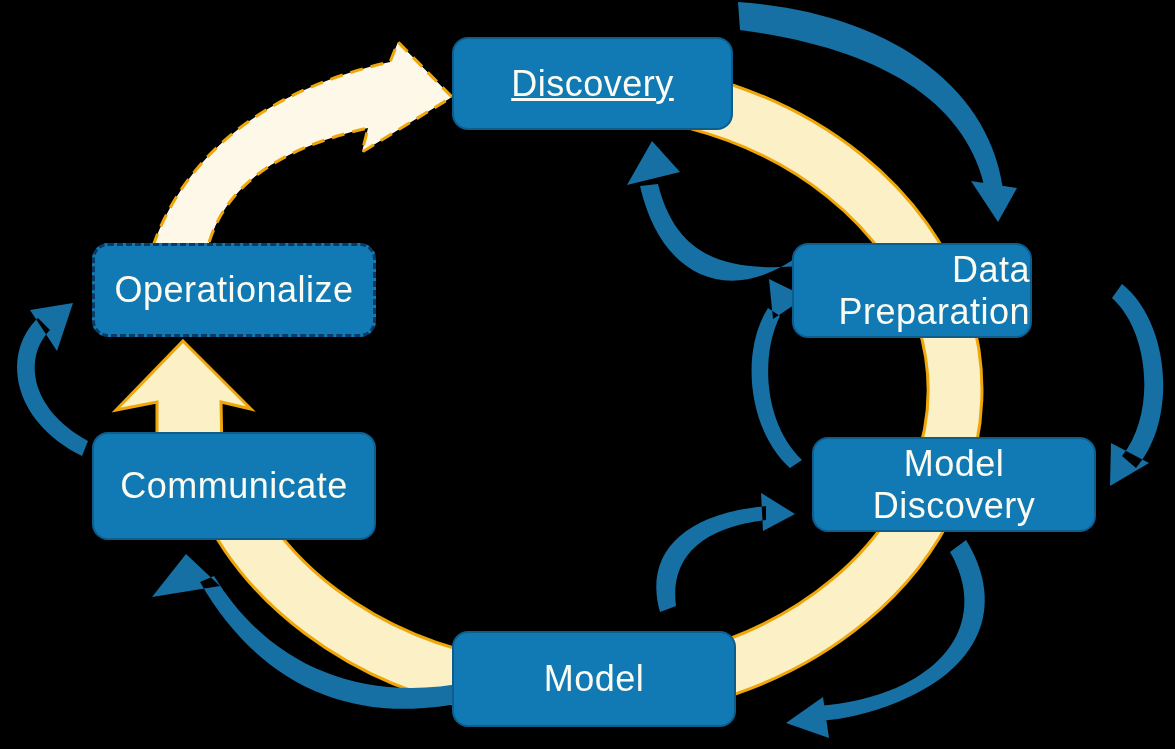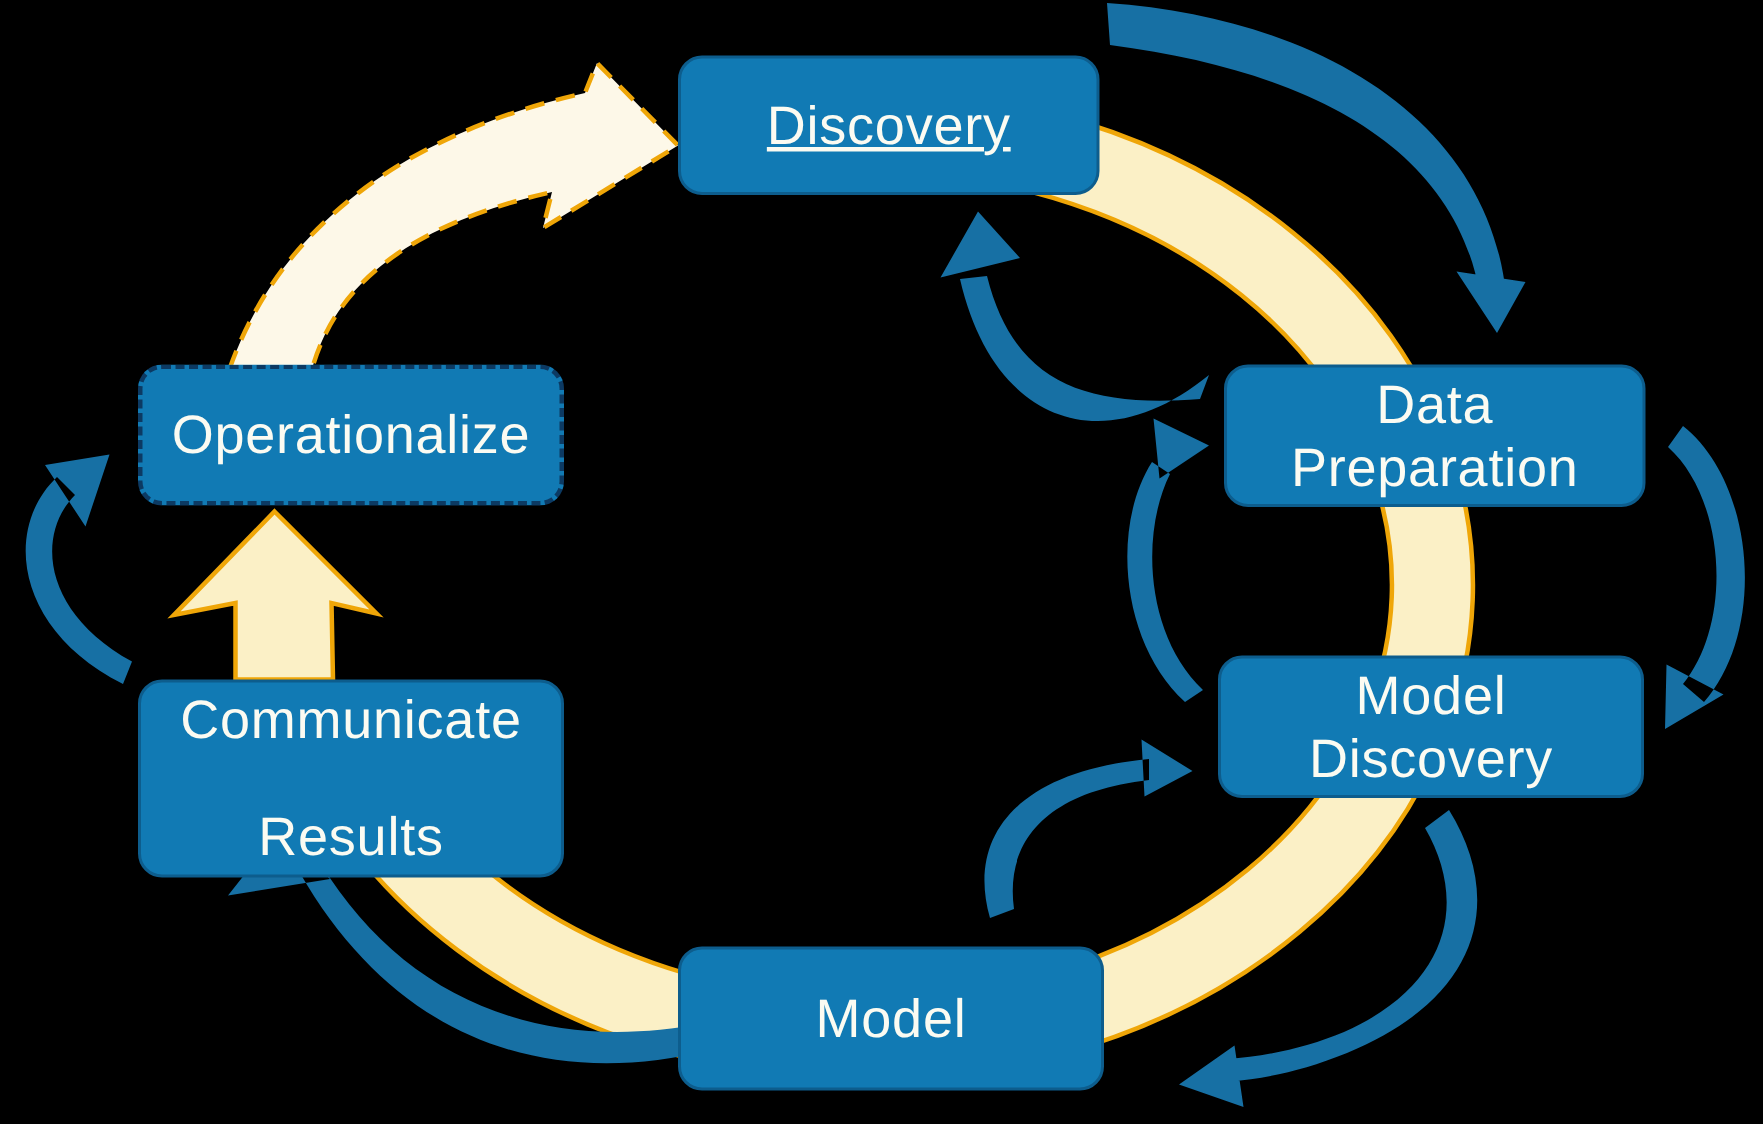--- a/index.html
+++ b/index.html
@@ -5,24 +5,24 @@
   html,body{margin:0;padding:0;background:#000;}
   .stage{position:relative;width:1175px;height:749px;background:#000;overflow:hidden;
          font-family:"Liberation Sans","DejaVu Sans",sans-serif;}
   .stage svg{position:absolute;left:0;top:0;}
   .node{position:absolute;box-sizing:border-box;background:#117AB4;border:2px solid #0D5D8D;
         border-radius:16px;color:#FBFBF2;display:flex;flex-direction:column;align-items:center;
         justify-content:center;text-align:center;font-size:36px;line-height:42px;font-weight:400;
         letter-spacing:.5px;}
   .node.dashed{border:3px dashed #0C3A63;}
   #n-discovery{left:452px;top:37px;width:281px;height:93px;text-decoration:underline;}
-  #n-dataprep{left:816px;top:243px;width:281px;height:95px;}
+  #n-dataprep{left:792px;top:243px;width:240px;height:95px;align-items:flex-end;}
   #n-modelplan{left:812px;top:437px;width:284px;height:95px;}
   #n-modelbuild{left:452px;top:631px;width:284px;height:96px;}
-  #n-commresults{left:92px;top:453px;width:284px;height:132px;gap:36px;}
+  #n-commresults{left:92px;top:432px;width:284px;height:108px;gap:36px;}
   #n-operationalize{left:92px;top:243px;width:284px;height:94px;}
 </style>
 </head>
 <body>
 
 <div class="stage">
 
   <svg width="1175" height="749" viewBox="0 0 1175 749">
 
     <path d="M 694.5 101.8 A 377 303 0 1 1 223.7 493.6" fill="none" stroke-width="57" stroke="#EFA608"></path>
@@ -65,20 +65,19 @@
     <span>Model</span>
     <span>Discovery</span>
   </div>
 
   <div class="node" id="n-modelbuild">
     <span>Model</span>
   </div>
 
   <div class="node" id="n-commresults">
     <span>Communicate</span>
-    <span>Results</span>
   </div>
 
   <div class="node dashed" id="n-operationalize">
     <span>Operationalize</span>
   </div>
 
 </div>
 
 </body></html>

